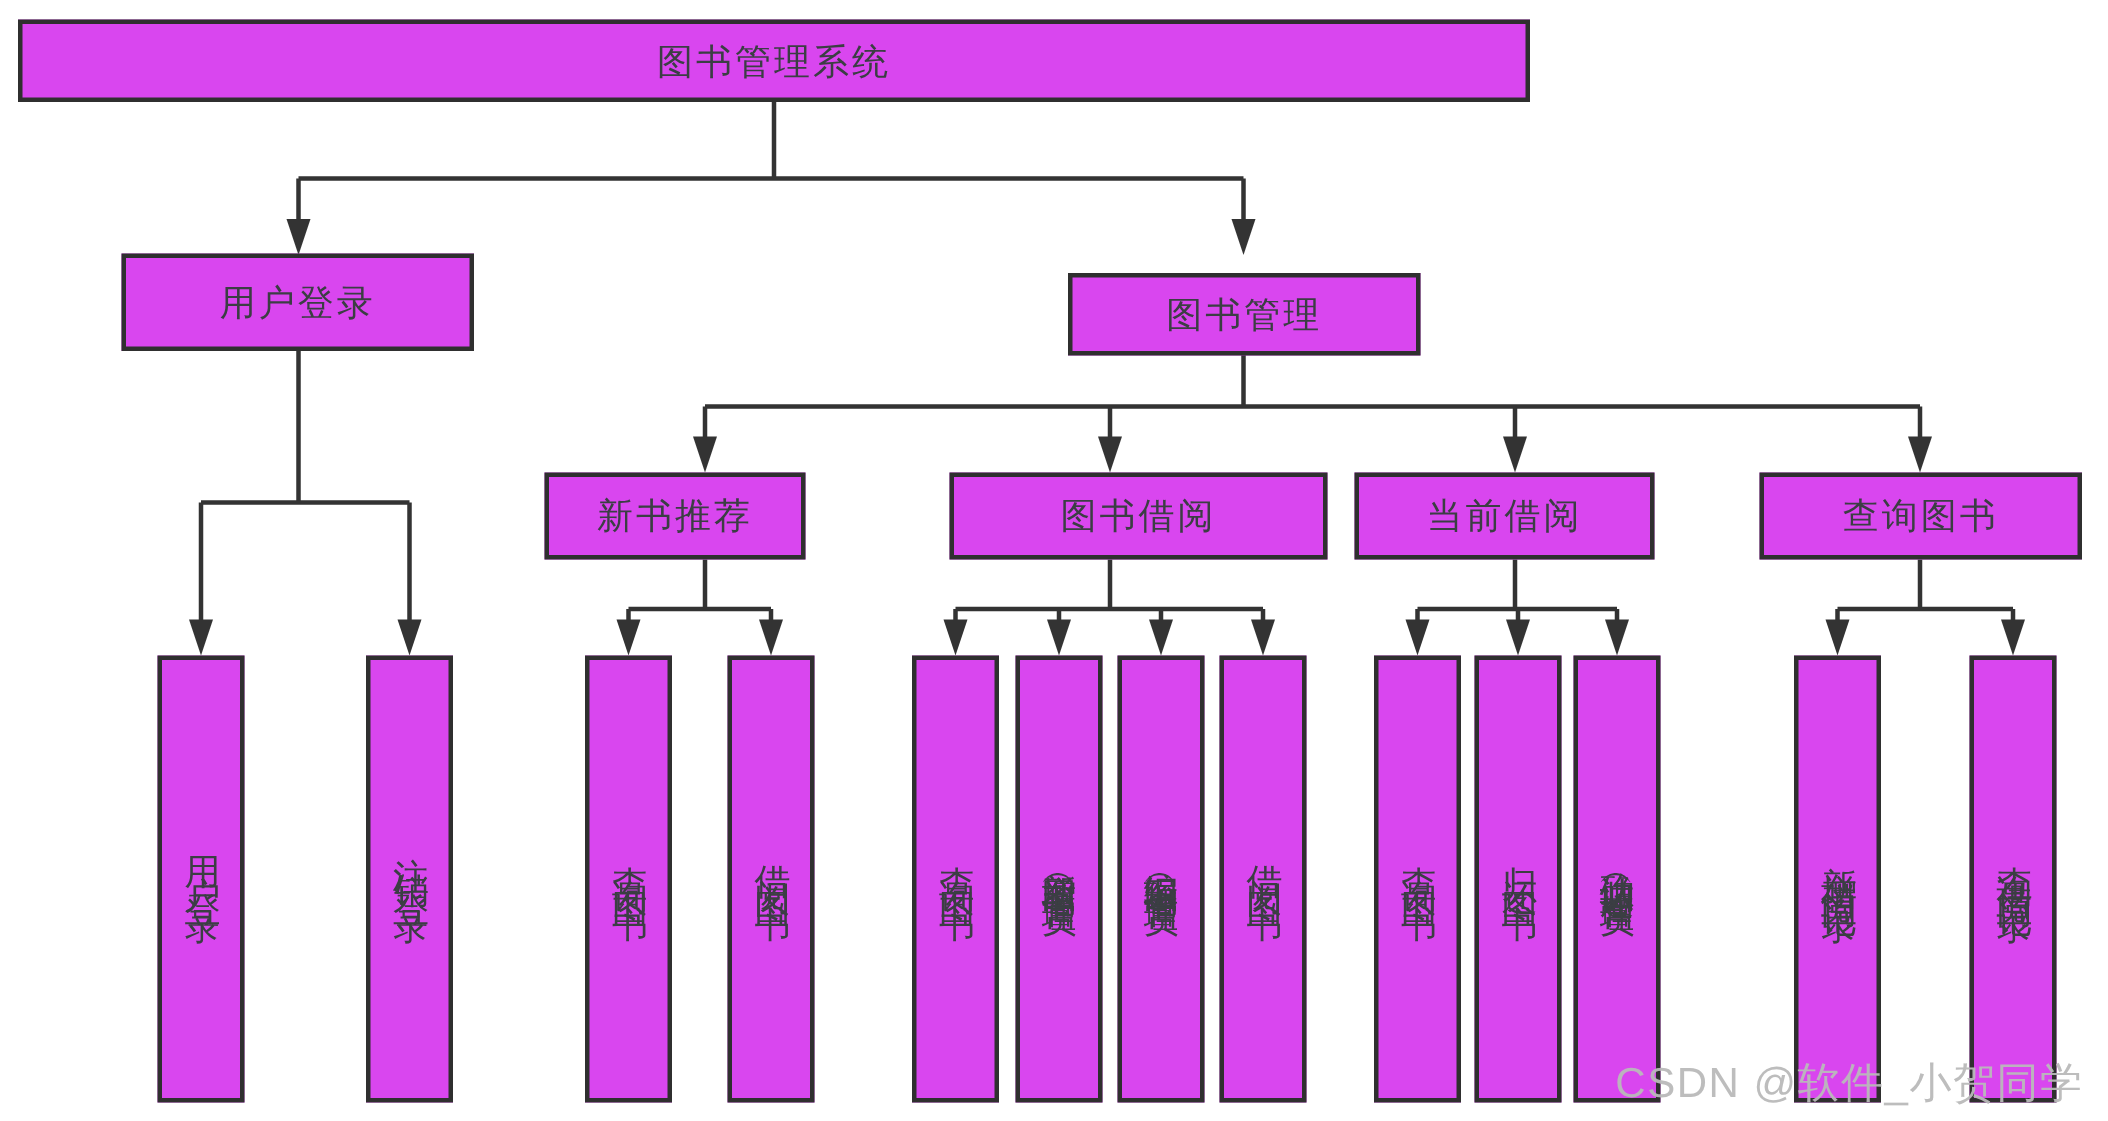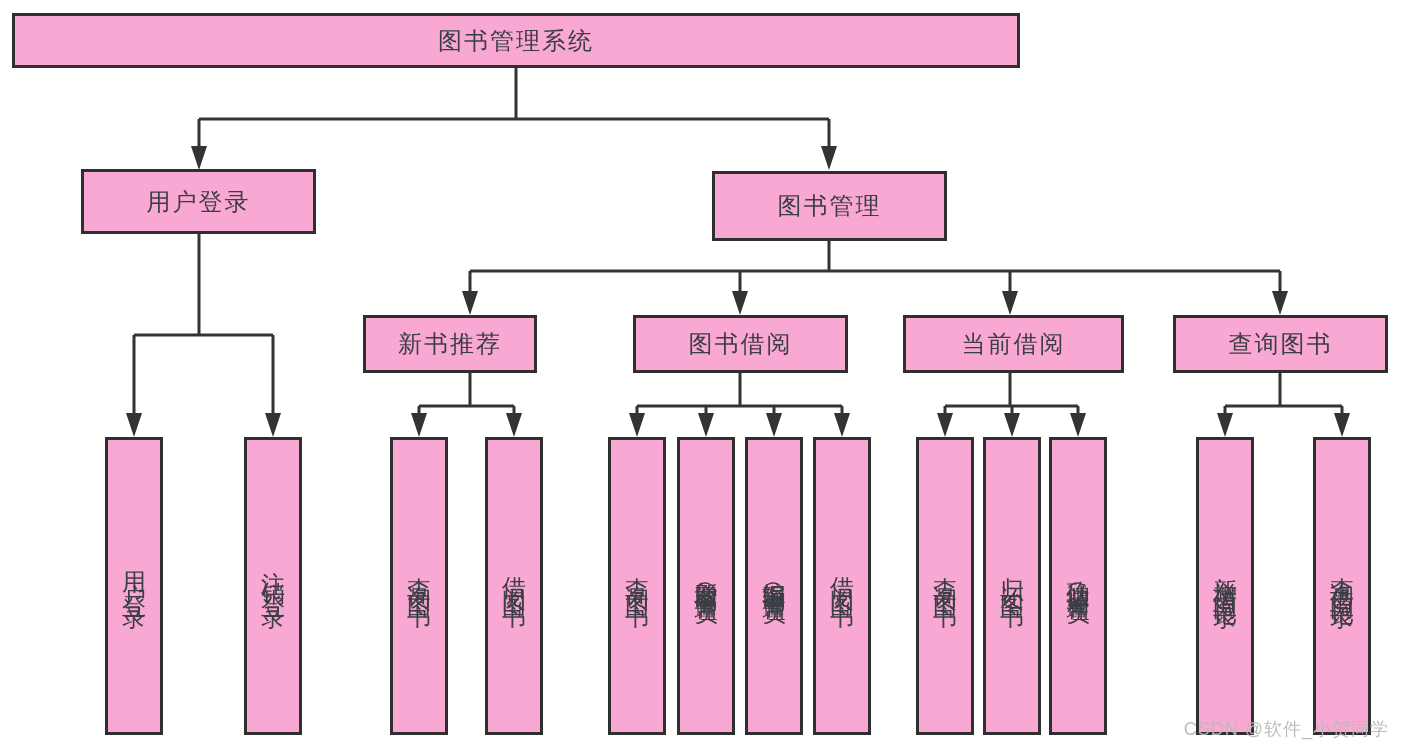--- a/index.html
+++ b/index.html
@@ -14,21 +14,21 @@
   #connectors {
     position: absolute;
     left: 0; top: 0;
     width: 1405px; height: 747px;
     z-index: 1;
   }
   .box {
     position: absolute;
     box-sizing: border-box;
     border: 3px solid #2f2f2f;
-    background: #f9a8d4;
+    background: #d946ef;
     display: flex;
     align-items: center;
     justify-content: center;
     color: #3b3e43;
     z-index: 2;
   }
   .h-label {
     font-size: 24px;
     letter-spacing: 2px;
     white-space: nowrap;
@@ -42,21 +42,21 @@
     white-space: nowrap;
   }
   .ls-xl { letter-spacing: 12px; }
   .ls-l  { letter-spacing: 9px; }
   .ls-m  { letter-spacing: 6px; }
   .ls-s  { letter-spacing: 3px; font-size: 23px; }
   #watermark {
     position: absolute;
     right: 16px;
     bottom: 6px;
-    font-size: 18px;
+    font-size: 28px;
     letter-spacing: 1px;
     color: rgba(185, 185, 185, 0.95);
     z-index: 5;
     white-space: nowrap;
   }
 </style>
 </head>
 <body>
 
 <div id="stage">
@@ -104,31 +104,31 @@
     </g>
   </svg>
 
   <div class="box" style="left:12px; top:13px; width:1008px; height:55px;">
     <span class="h-label">图书管理系统</span>
   </div>
 
   <div class="box" style="left:81px; top:169px; width:235px; height:65px;">
     <span class="h-label">用户登录</span>
   </div>
-  <div class="box" style="left:712px; top:171px; width:235px; height:70px;">
+  <div class="box" style="left:712px; top:182px; width:235px; height:55px;">
     <span class="h-label">图书管理</span>
   </div>
 
   <div class="box" style="left:363px; top:315px; width:174px; height:58px;">
     <span class="h-label">新书推荐</span>
   </div>
-  <div class="box" style="left:633px; top:315px; width:215px; height:58px;">
+  <div class="box" style="left:633px; top:315px; width:252px; height:58px;">
     <span class="h-label">图书借阅</span>
   </div>
-  <div class="box" style="left:903px; top:315px; width:221px; height:58px;">
+  <div class="box" style="left:903px; top:315px; width:200px; height:58px;">
     <span class="h-label">当前借阅</span>
   </div>
   <div class="box" style="left:1173px; top:315px; width:215px; height:58px;">
     <span class="h-label">查询图书</span>
   </div>
 
   <div class="box" style="left:105px; top:437px; width:58px; height:298px;">
     <span class="v-label ls-xl">用户登录</span>
   </div>
   <div class="box" style="left:244px; top:437px; width:58px; height:298px;">

